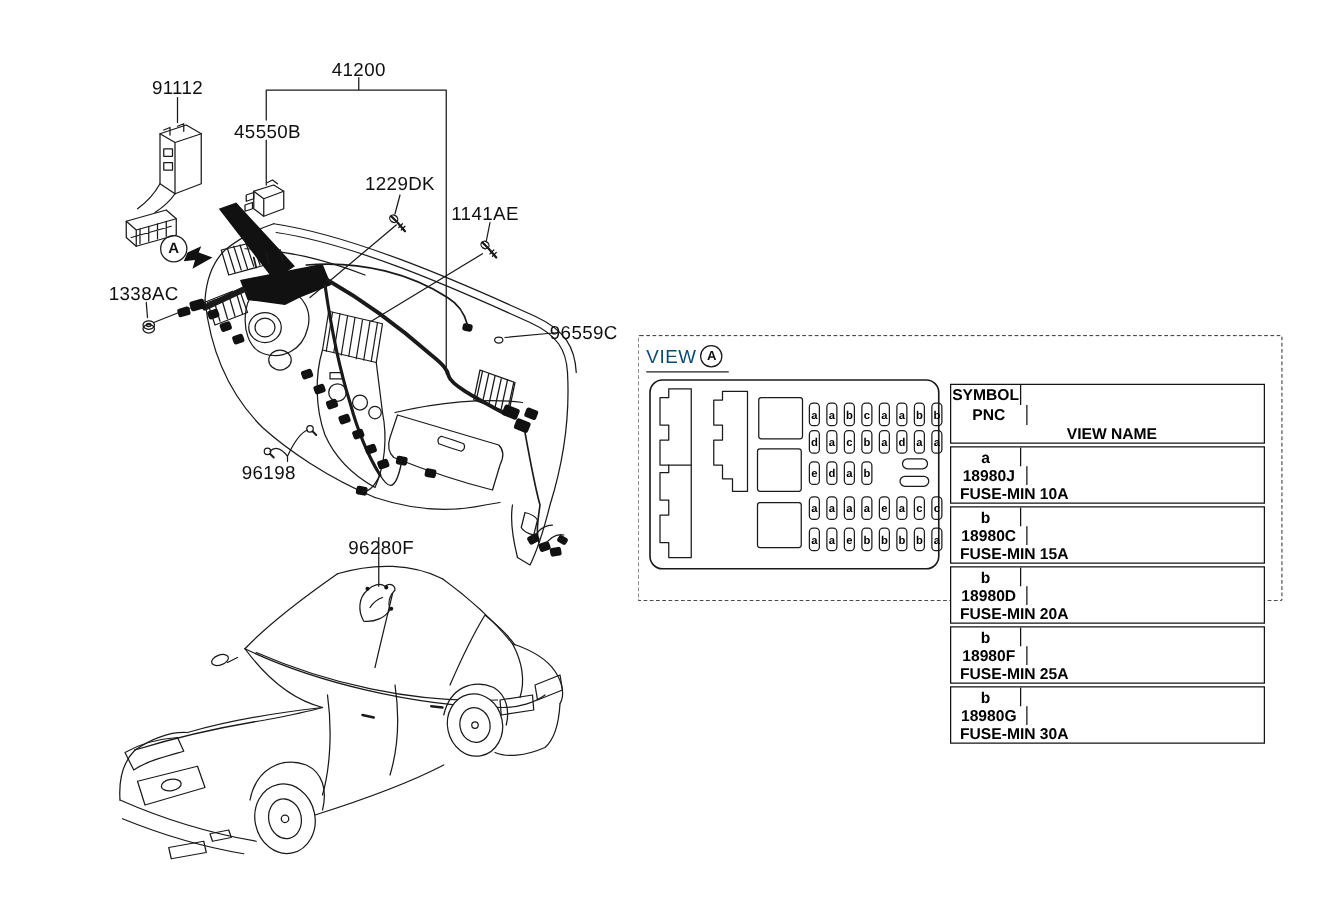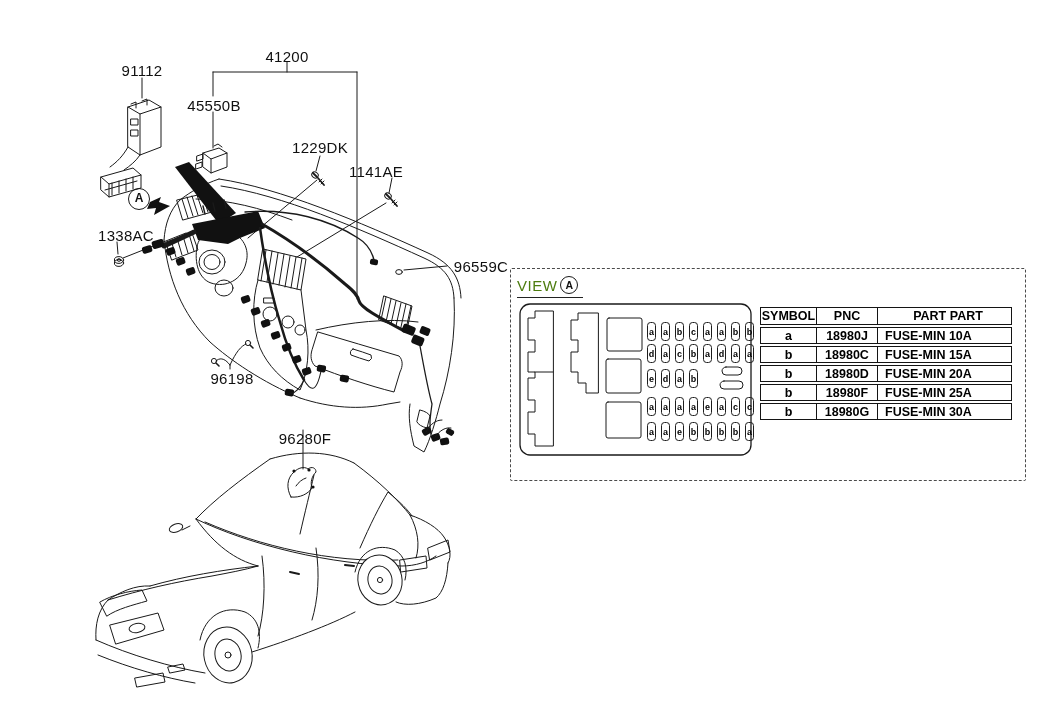--- a/index.html
+++ b/index.html
@@ -8,29 +8,29 @@
   svg{position:absolute;left:0;top:0;}
   .callout{position:absolute;transform:translateX(-50%);font-size:15px;color:#101010;
            white-space:nowrap;letter-spacing:.3px;}
   .circleA{position:absolute;border:1.4px solid #1a1a1a;border-radius:50%;text-align:center;
            font-weight:bold;color:#111;background:transparent;}
   #detailA{left:128px;top:188px;width:20px;height:20px;font-size:12px;line-height:19px;}
   #viewbox-border{position:absolute;left:510px;top:268px;width:514px;height:211px;
            border:1.6px dashed #4a4a4a;border-radius:2px;}
   #view-label{position:absolute;left:517px;top:276px;display:flex;align-items:center;gap:3px;
            border-bottom:1.4px solid #222;padding:0 5px 3px 0;}
-  #view-label .vtxt{font-size:15px;color:#4d7c0f;letter-spacing:.5px;text-align:right;}
+  #view-label .vtxt{font-size:15px;color:#0c4a6e;letter-spacing:.5px;text-align:right;}
   #view-label .circleA2{width:16px;height:16px;border:1.3px solid #1a1a1a;border-radius:50%;
            font-weight:bold;font-size:10.5px;line-height:16px;text-align:center;color:#111;}
   .fuse-row{position:absolute;display:flex;gap:5px;}
   .fuse{width:7px;height:17px;border:1.2px solid #1d1d1d;border-radius:3.5px;position:relative;}
   .fuse span{position:absolute;left:50%;top:50%;transform:translate(-50%,-52%);
            font-weight:bold;font-size:9px;color:#000;}
   #parts-table{position:absolute;left:760px;top:307px;width:252px;}
-  .prow{display:flex;border:1.7px solid #141414;margin-bottom:2px;background:#fff;}
+  .prow{display:flex;border:1.7px solid #141414;margin-bottom:2px;background:#fff;flex-direction:column;}
   .pc{display:flex;align-items:center;justify-content:center;font-weight:bold;
       font-size:12.5px;height:15px;color:#000;}
   .prow.hdr .pc{height:16px;}
   .pc.sym{width:55px;border-right:1.4px solid #141414;}
   .pc.pnc{width:60px;border-right:1.4px solid #141414;}
   .pc.name{flex:1;justify-content:flex-start;padding-left:7px;}
 </style>
 </head>
 <body>
 
@@ -221,24 +221,24 @@
       <rect x="722" y="367" width="20" height="8" rx="4"></rect>
       <rect x="720" y="381" width="23" height="8" rx="4"></rect>
     </g>
   </g>
 </svg>
 
 <div class="callout" style="left:142px;top:62px">91112</div>
 <div class="callout" style="left:287px;top:48px">41200</div>
 <div class="callout" style="left:214px;top:97px">45550B</div>
 <div class="callout" style="left:320px;top:139px">1229DK</div>
-<div class="callout" style="left:376px;top:163px">1141AE</div>
-<div class="callout" style="left:126px;top:227px">1338AC</div>
-<div class="callout" style="left:481px;top:258px">96559C</div>
-<div class="callout" style="left:232px;top:370px">96198</div>
+<div class="callout" style="left:388px;top:163px">1141AE</div>
+<div class="callout" style="left:115px;top:227px">1338AC</div>
+<div class="callout" style="left:467px;top:258px">96559C</div>
+<div class="callout" style="left:215px;top:370px">96198</div>
 <div class="callout" style="left:305px;top:430px">96280F</div>
 
 <div class="circleA" id="detailA">A</div>
 
 <div id="viewbox-border"></div>
 <div id="view-label">
   <span class="vtxt">VIEW</span>
   <span class="circleA2">A</span>
 </div>
 
@@ -358,21 +358,21 @@
       </div>
       <div class="fuse">
         <span>a</span>
       </div>
     </div>
 
 <div id="parts-table">
   <div class="prow hdr">
     <div class="pc sym">SYMBOL</div>
     <div class="pc pnc">PNC</div>
-    <div class="pc name" style="justify-content:center">PART PART</div>
+    <div class="pc name" style="justify-content:center">VIEW NAME</div>
   </div>
   <div class="prow">
     <div class="pc sym">a</div>
     <div class="pc pnc">18980J</div>
     <div class="pc name">FUSE-MIN 10A</div>
   </div>
   <div class="prow">
     <div class="pc sym">b</div>
     <div class="pc pnc">18980C</div>
     <div class="pc name">FUSE-MIN 15A</div>

